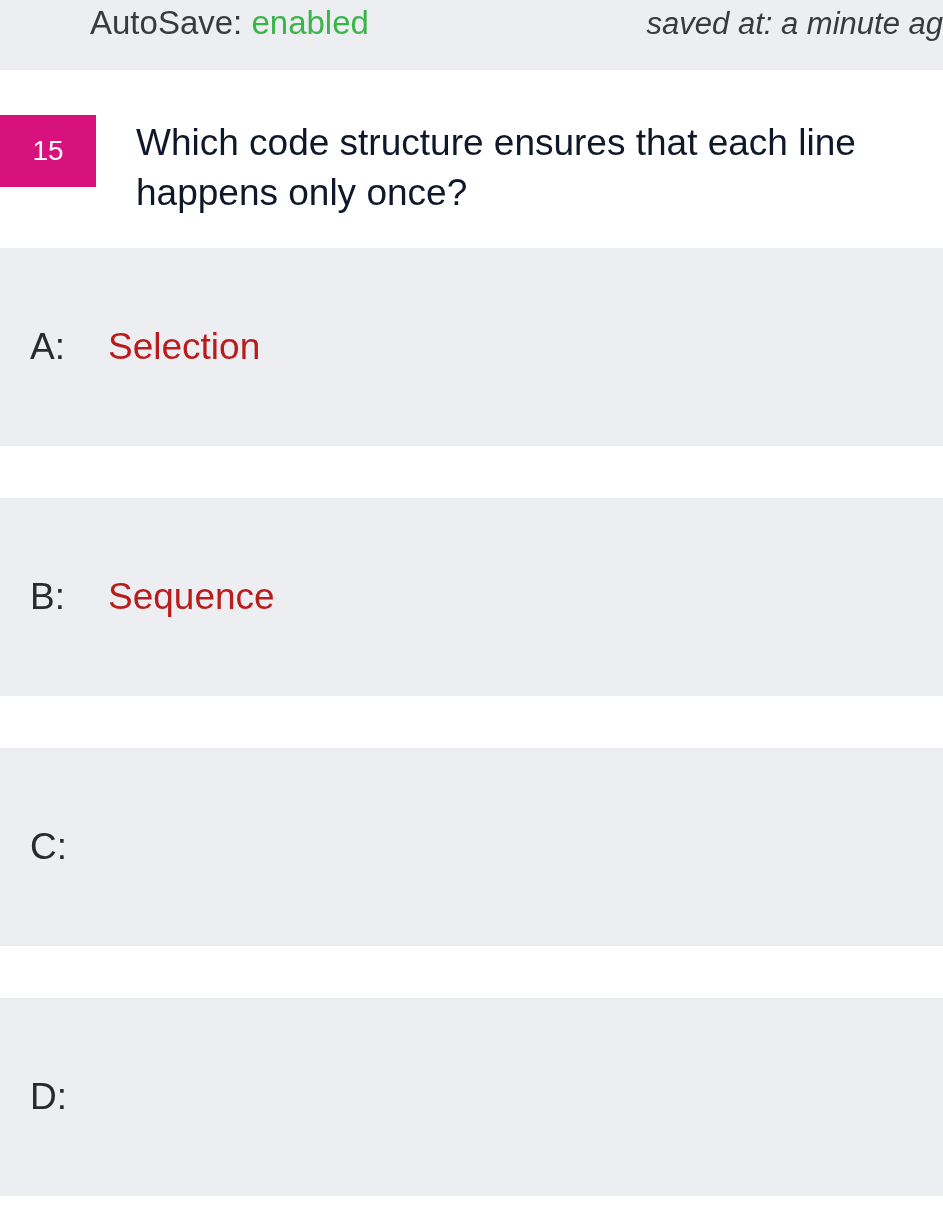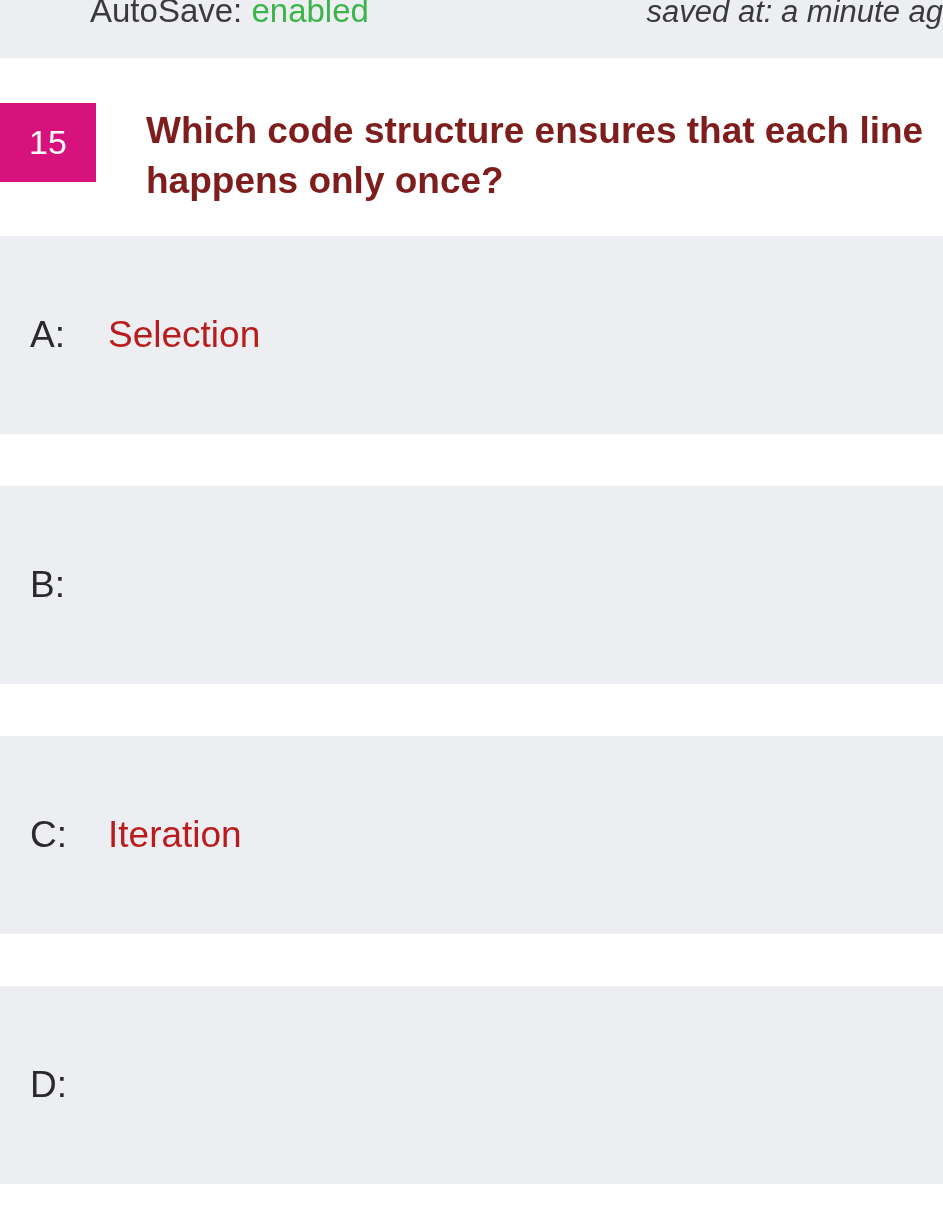--- a/index.html
+++ b/index.html
@@ -8,21 +8,21 @@
       box-sizing: border-box;
     }
     body {
       font-family: -apple-system, BlinkMacSystemFont, 'Segoe UI', Helvetica, Arial, sans-serif;
       background: #ffffff;
       width: 943px;
       overflow: hidden;
     }
     .autosave-bar {
       background: #edeef2;
-      padding: 0 0 28px 0;
+      padding: 12px 0 28px 0;
       display: flex;
       align-items: flex-start;
       justify-content: space-between;
     }
     .autosave-left {
       font-size: 33px;
       color: #3a3a3a;
       padding-left: 90px;
       margin-top: -8px;
     }
@@ -39,33 +39,33 @@
     .question-header {
       background: #ffffff;
       display: flex;
       align-items: flex-start;
       padding: 0 0 30px 0;
       margin-top: 10px;
     }
     .question-number {
       background: #d8127d;
       color: #ffffff;
-      font-size: 34px;
+      font-size: 28px;
       font-weight: 400;
       padding: 20px 18px;
       margin-top: 35px;
       min-width: 96px;
       text-align: center;
     }
     .question-text {
       font-size: 37px;
-      color: #7f1d1d;
-      padding: 38px 0 0 50px;
+      color: #0f172a;
+      padding: 38px 0 0 40px;
       line-height: 1.35;
-      font-weight: 700;
+      font-weight: 400;
     }
     .answer-option {
       background: #edeef2;
       padding: 78px 0 78px 30px;
       margin-top: 10px;
       display: flex;
       align-items: center;
       cursor: pointer;
     }
     .answer-option:first-of-type {
@@ -106,23 +106,23 @@
 </div>
 
 <div class="answers-container">
   <div class="answer-option">
     <span class="answer-letter">A:</span>
     <span class="answer-text">Selection</span>
   </div>
   <div class="gap"></div>
   <div class="answer-option">
     <span class="answer-letter">B:</span>
+    <span class="answer-text">Sequence</span>
   </div>
   <div class="gap"></div>
   <div class="answer-option">
     <span class="answer-letter">C:</span>
-    <span class="answer-text">Iteration</span>
   </div>
   <div class="gap"></div>
   <div class="answer-option">
     <span class="answer-letter">D:</span>
   </div>
 </div>
 
 </body></html>

